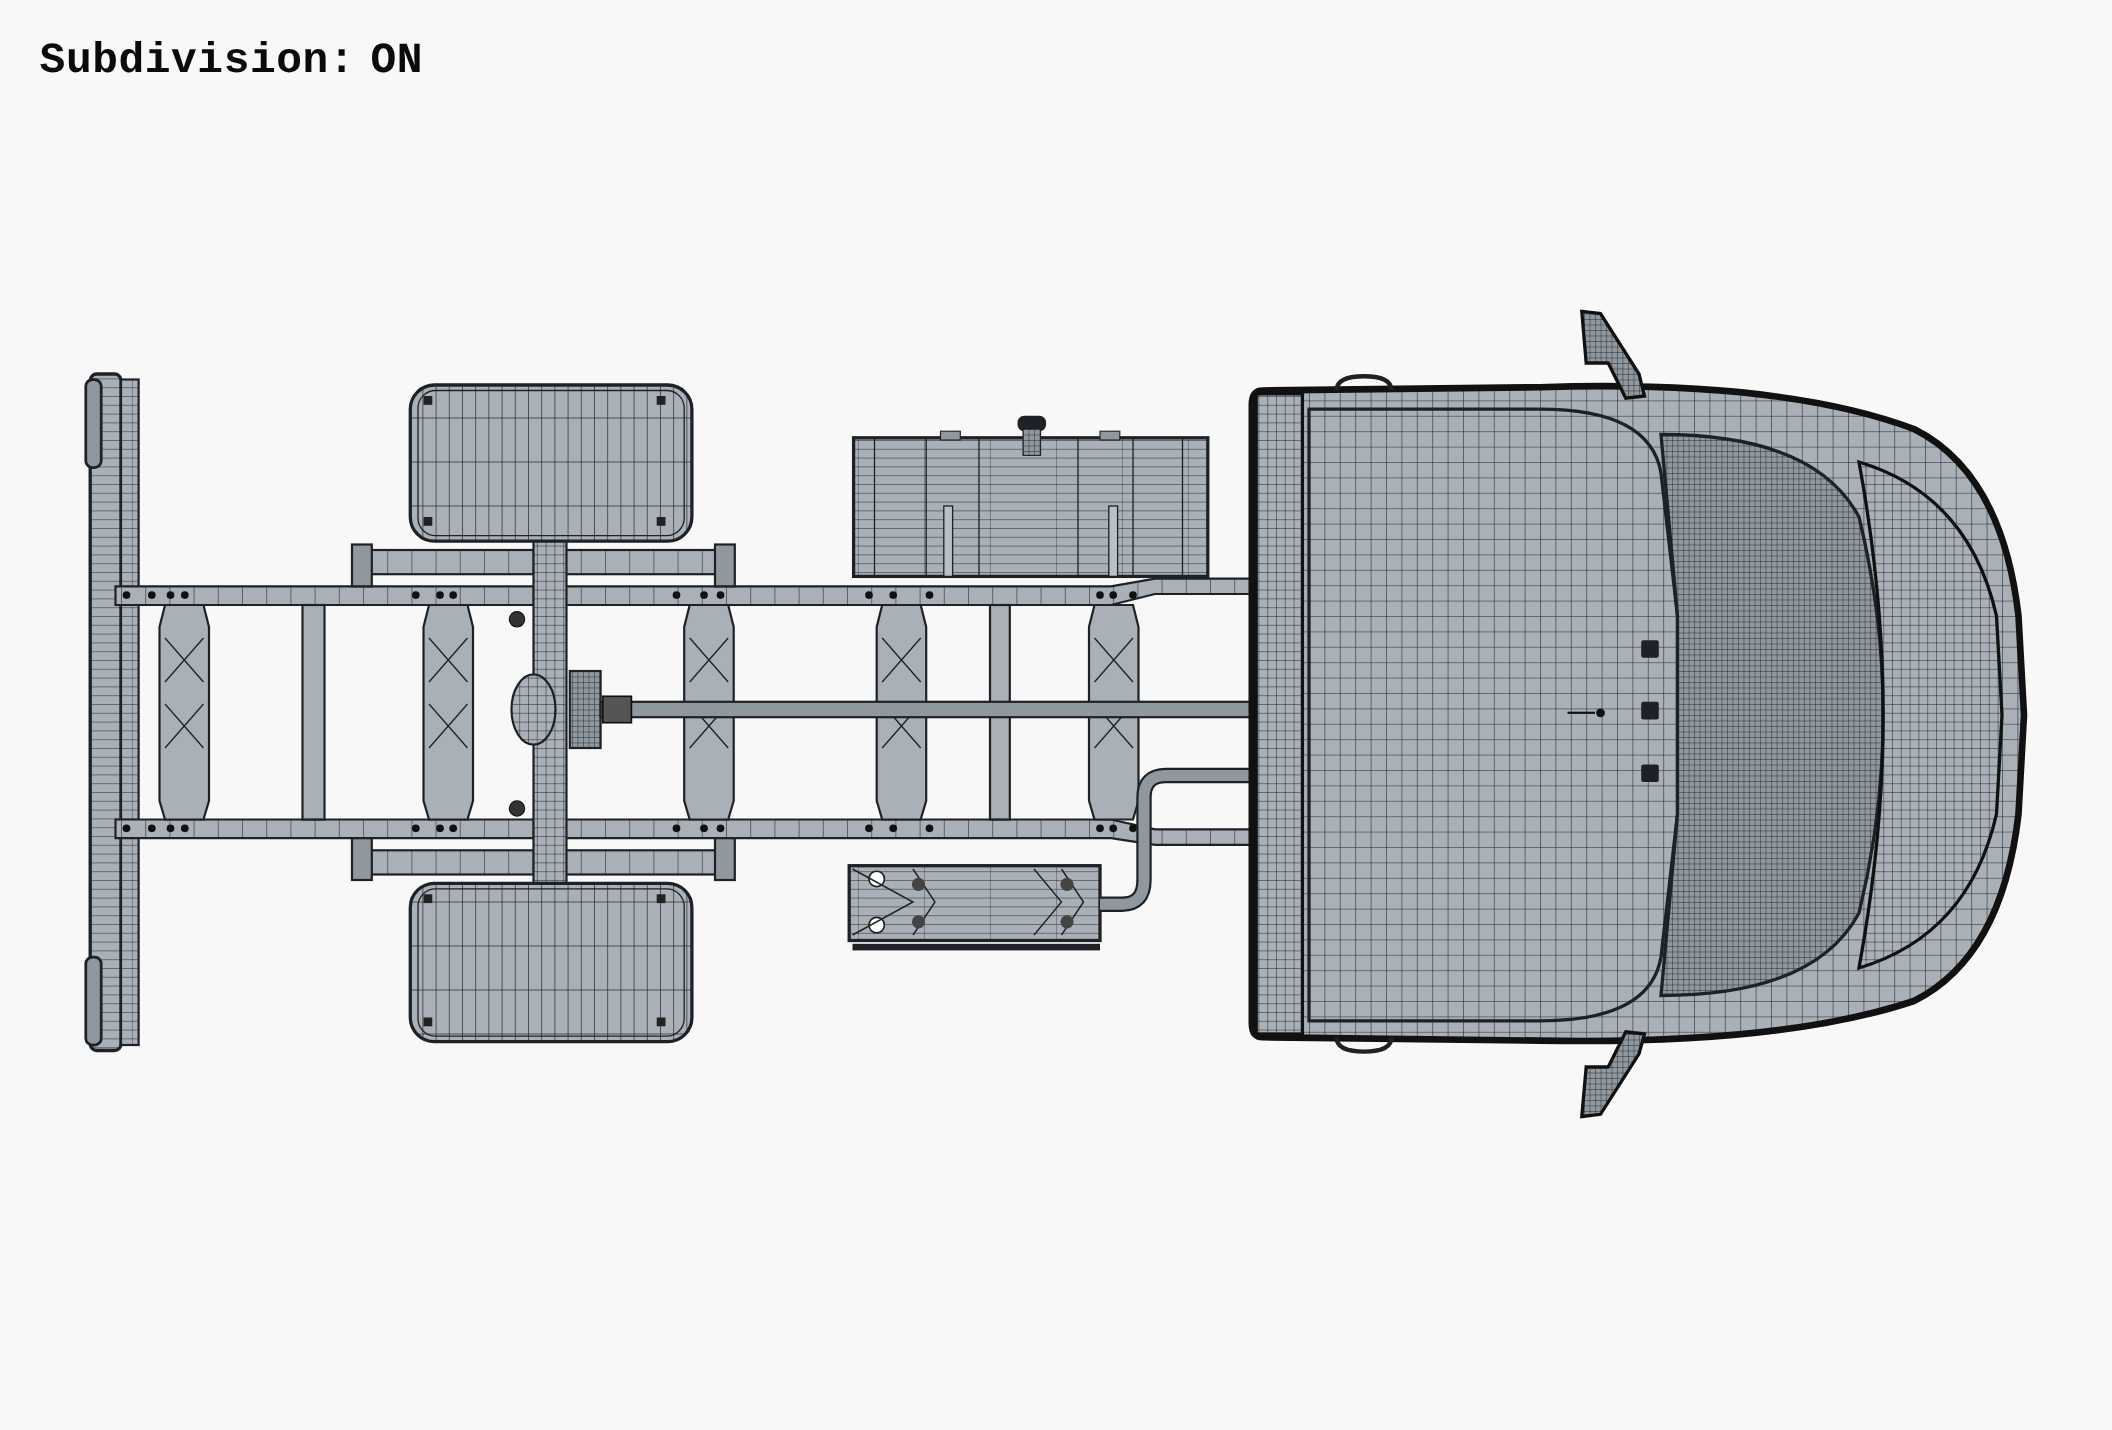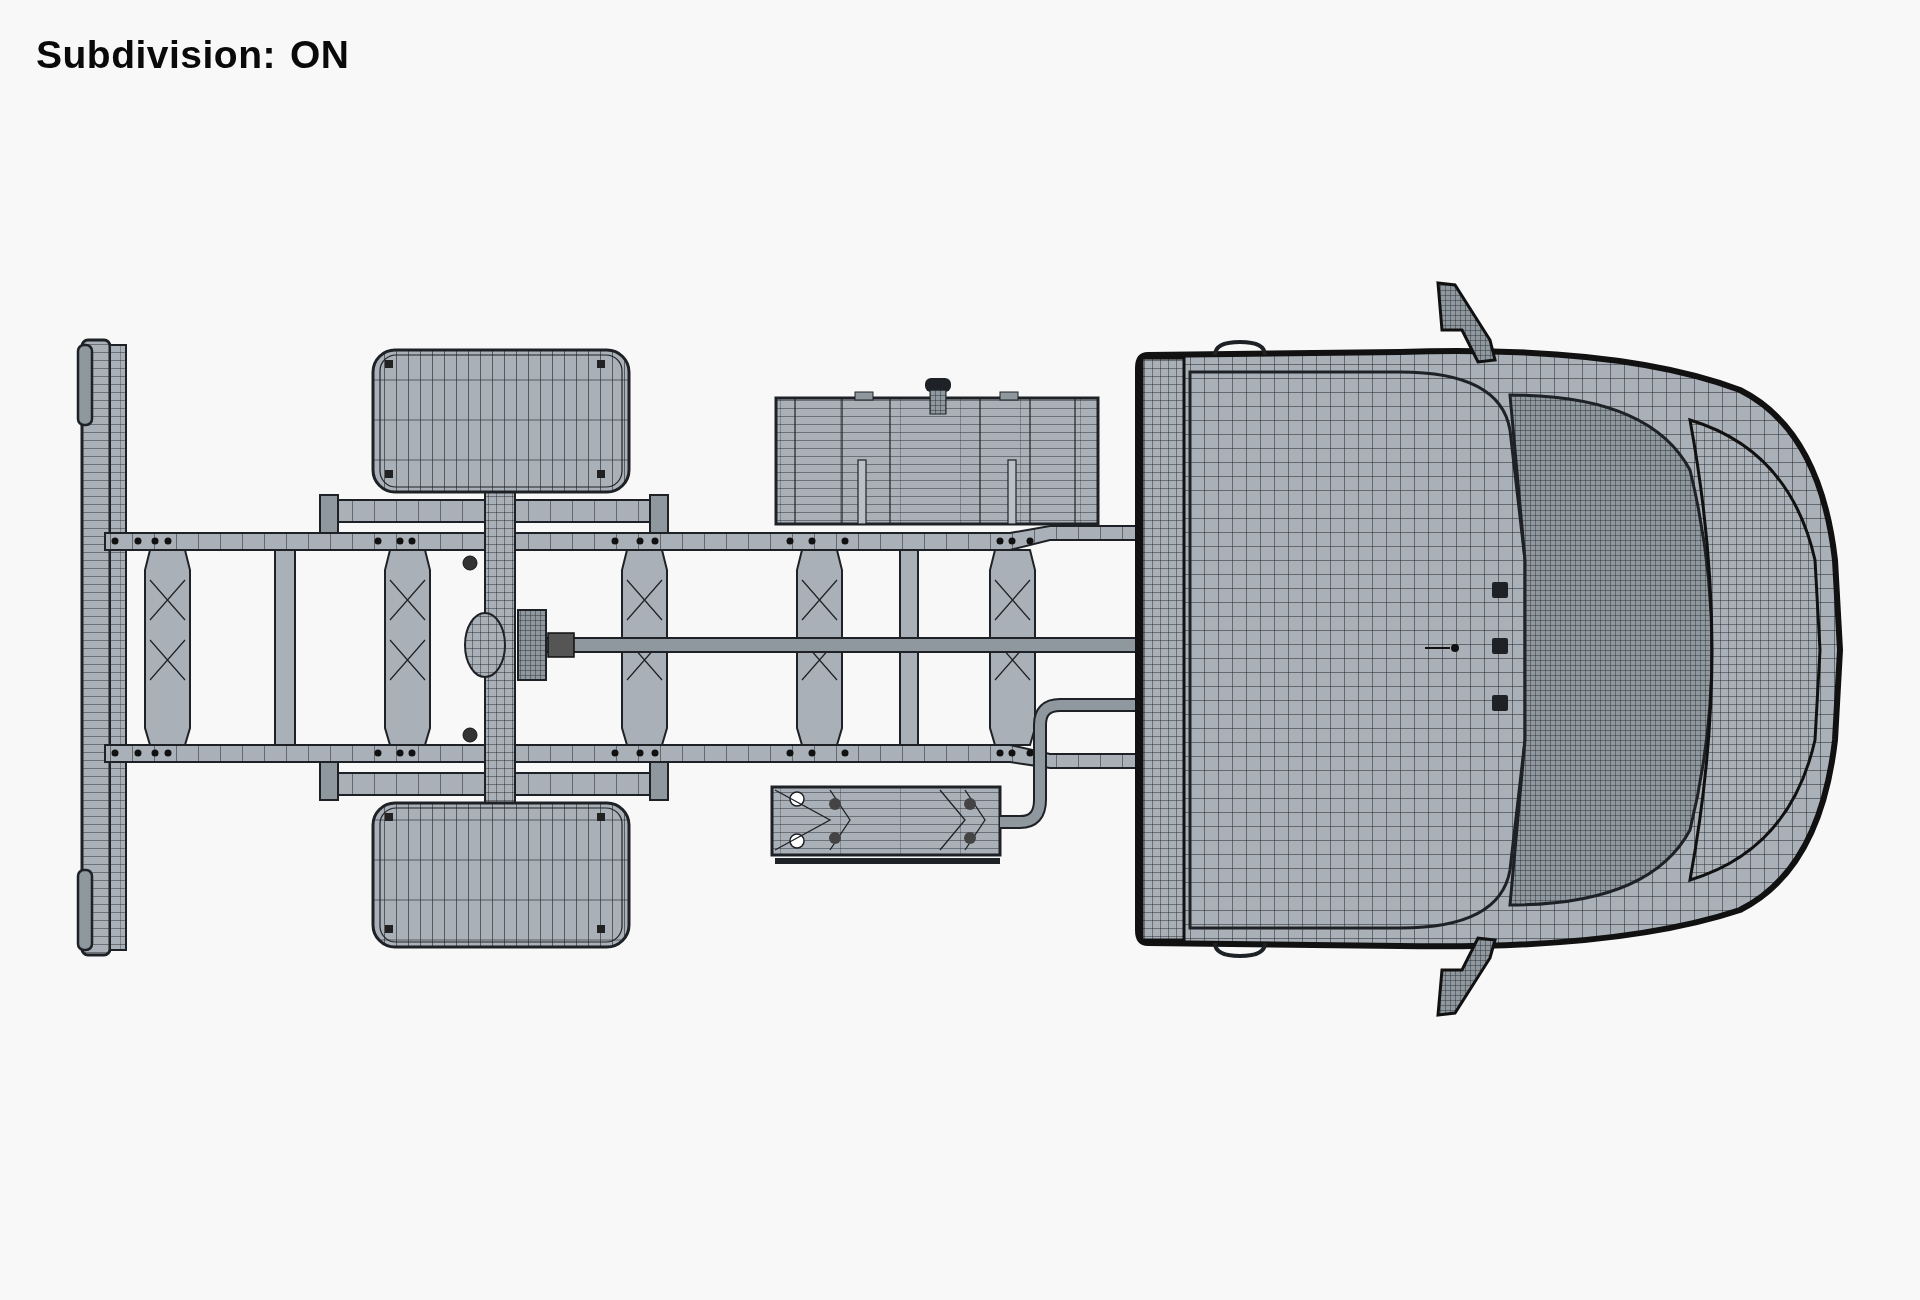--- a/index.html
+++ b/index.html
@@ -6,21 +6,21 @@
     body {
       width: 1920px; height: 1300px;
       background: #f8f8f8;
       position: relative;
       overflow: hidden;
       font-family: "DejaVu Sans", sans-serif;
     }
     .title {
       position: absolute;
       left: 36px; top: 30px;
-      font-family: Liberation Sans, sans-serif;
+      font-family: Liberation Mono, monospace;
       font-weight: bold;
       font-size: 39px;
       letter-spacing: 0.5px;
       color: #0a0a0a;
       line-height: 50px;
       white-space: nowrap;
     }
     .title .sep { margin-right: 14px; }
     svg.render {
       position: absolute;

